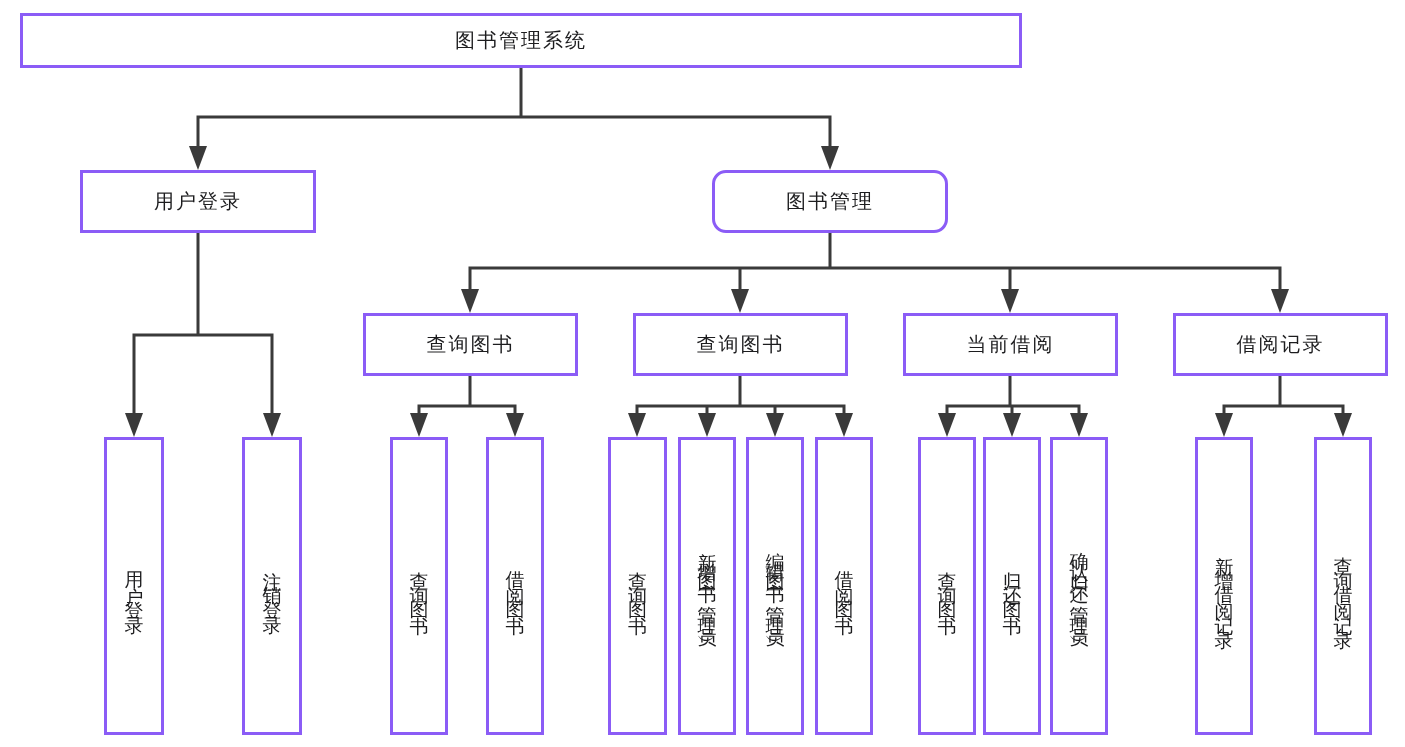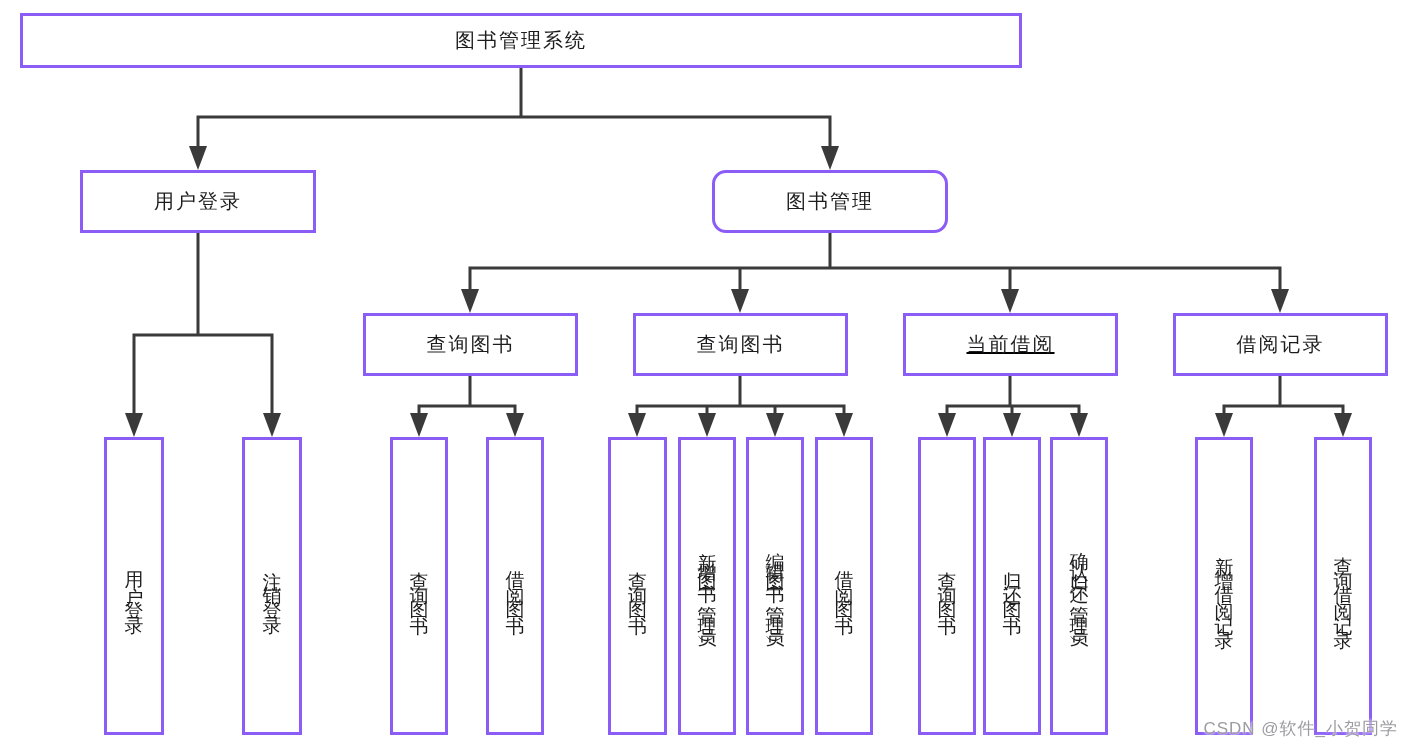--- a/index.html
+++ b/index.html
@@ -103,21 +103,21 @@
       </div>
       <div class="node" style="left: 712px; top: 170px; width: 236px; height: 63px; border-radius: 14px;">
         <span class="node-label">图书管理</span>
       </div>
       <div class="node" style="left: 363px; top: 313px; width: 215px; height: 63px;">
         <span class="node-label">查询图书</span>
       </div>
       <div class="node" style="left: 633px; top: 313px; width: 215px; height: 63px;">
         <span class="node-label">查询图书</span>
       </div>
-      <div class="node" style="left: 903px; top: 313px; width: 215px; height: 63px; text-decoration: underline;">
+      <div class="node" style="left: 903px; top: 313px; width: 215px; height: 63px;">
         <span class="node-label">当前借阅</span>
       </div>
       <div class="node" style="left: 1173px; top: 313px; width: 215px; height: 63px; font-family: Liberation Mono, monospace;">
         <span class="node-label">借阅记录</span>
       </div>
       <div class="node vertical" style="left: 104px; top: 437px; width: 60px; height: 298px;">
         <span class="node-label" style="letter-spacing: 15px;">用户登录</span>
       </div>
       <div class="node vertical" style="left: 242px; top: 437px; width: 60px; height: 298px;">
         <span class="node-label" style="letter-spacing: 15px;">注销登录</span>
@@ -149,14 +149,13 @@
       <div class="node vertical" style="left: 1050px; top: 437px; width: 58px; height: 298px;">
         <span class="node-label" style="letter-spacing: 10.8px;">确认归还（管理员）</span>
       </div>
       <div class="node vertical" style="left: 1195px; top: 437px; width: 58px; height: 298px;">
         <span class="node-label" style="letter-spacing: 15px;">新增借阅记录</span>
       </div>
       <div class="node vertical" style="left: 1314px; top: 437px; width: 58px; height: 298px;">
         <span class="node-label" style="letter-spacing: 15px;">查询借阅记录</span>
       </div>
     </div>
-  <div class="watermark">CSDN @软件_小贺同学</div>
 </div>
 
 </body></html>

